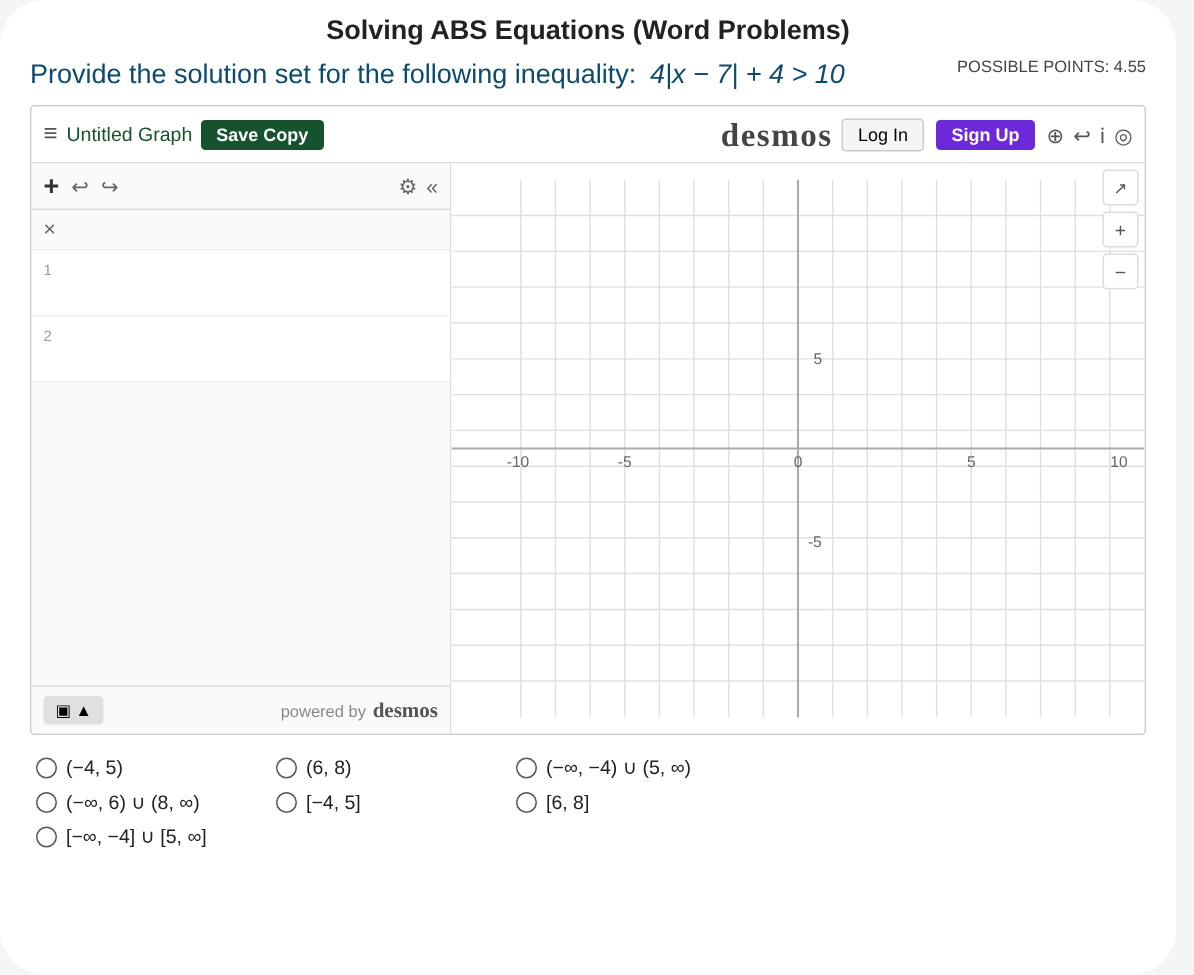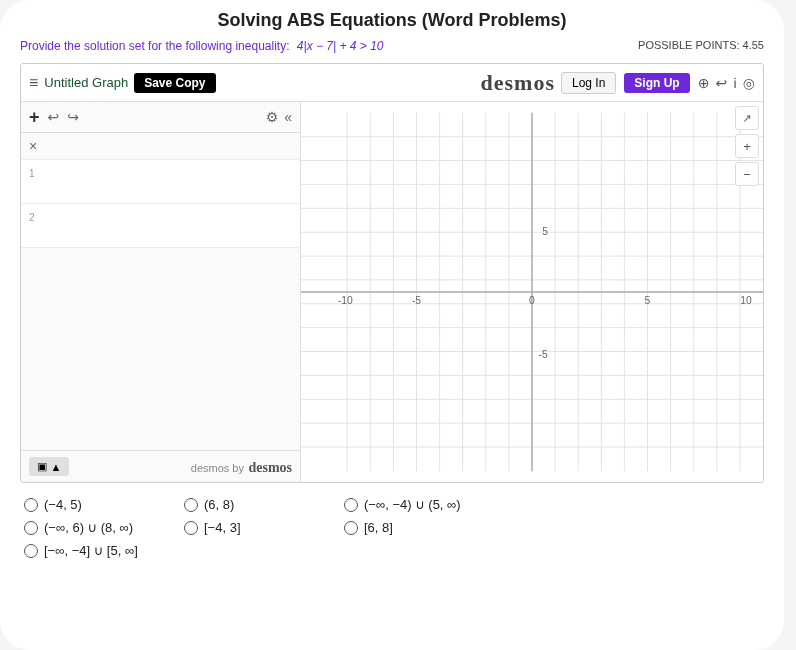--- a/index.html
+++ b/index.html
@@ -29,22 +29,22 @@
     }
 
     .problem-row {
       display: flex;
       justify-content: space-between;
       align-items: flex-start;
       margin-bottom: 10px;
     }
 
     .problem-text {
-      font-size: 12px;
-      color: #6d28d9;
+      font-size: 18px;
+      color: #0c4a6e;
       max-width: 580px;
     }
 
     .possible-points {
       font-size: 11px;
       color: #444;
       white-space: nowrap;
       margin-left: 20px;
     }
 
@@ -78,21 +78,21 @@
       color: #555;
       cursor: pointer;
     }
 
     .graph-title {
       font-size: 13px;
       color: #14532d;
     }
 
     .save-copy-btn {
-      background: #000000;
+      background: #14532d;
       color: #fff;
       border: none;
       border-radius: 3px;
       padding: 3px 10px;
       font-size: 12px;
       cursor: pointer;
       font-weight: 600;
     }
 
     .toolbar-center {
@@ -406,21 +406,21 @@
             </div>
           </div>
         </div>
 
         <div class="sidebar-bottom">
           <button class="expand-btn">
             <span>▣</span>
             <span>▲</span>
           </button>
           <div>
-            <span class="powered-by">desmos by</span>
+            <span class="powered-by">powered by</span>
             <span class="powered-desmos">desmos</span>
           </div>
         </div>
       </div>
 
       <div class="graph-area">
         <svg class="grid-svg" viewBox="0 0 490 380" xmlns="http://www.w3.org/2000/svg">
 
           <rect width="490" height="380" fill="#fff"></rect>
 
@@ -509,21 +509,21 @@
       </div>
     </div>
 
     <div class="answer-row">
       <div class="answer-option">
         <div class="radio-circle"></div>
         <span>(−∞, 6) ∪ (8, ∞)</span>
       </div>
       <div class="answer-option">
         <div class="radio-circle"></div>
-        <span>[−4, 3]</span>
+        <span>[−4, 5]</span>
       </div>
       <div class="answer-option">
         <div class="radio-circle"></div>
         <span>[6, 8]</span>
       </div>
     </div>
 
     <div class="answer-row">
       <div class="answer-option">
         <div class="radio-circle"></div>

